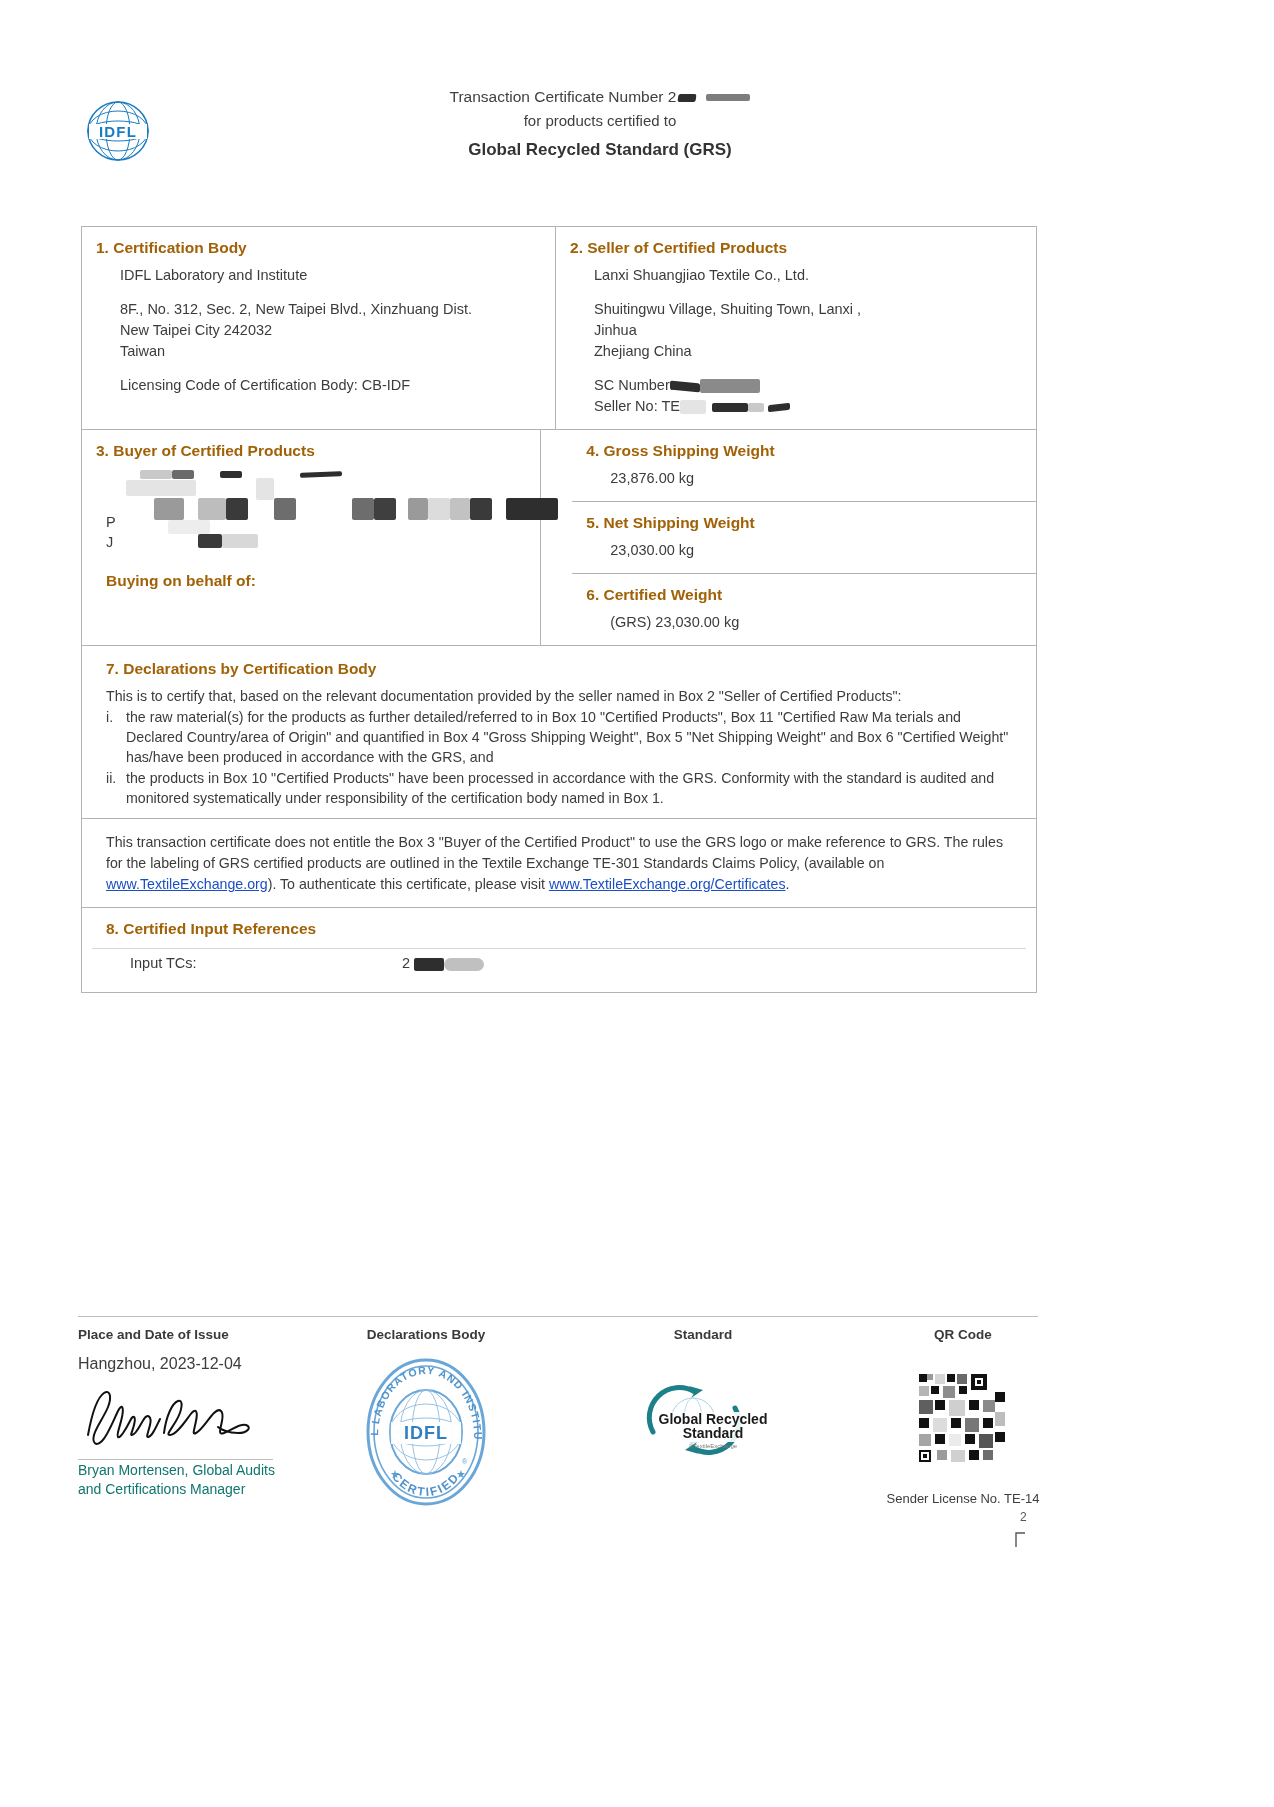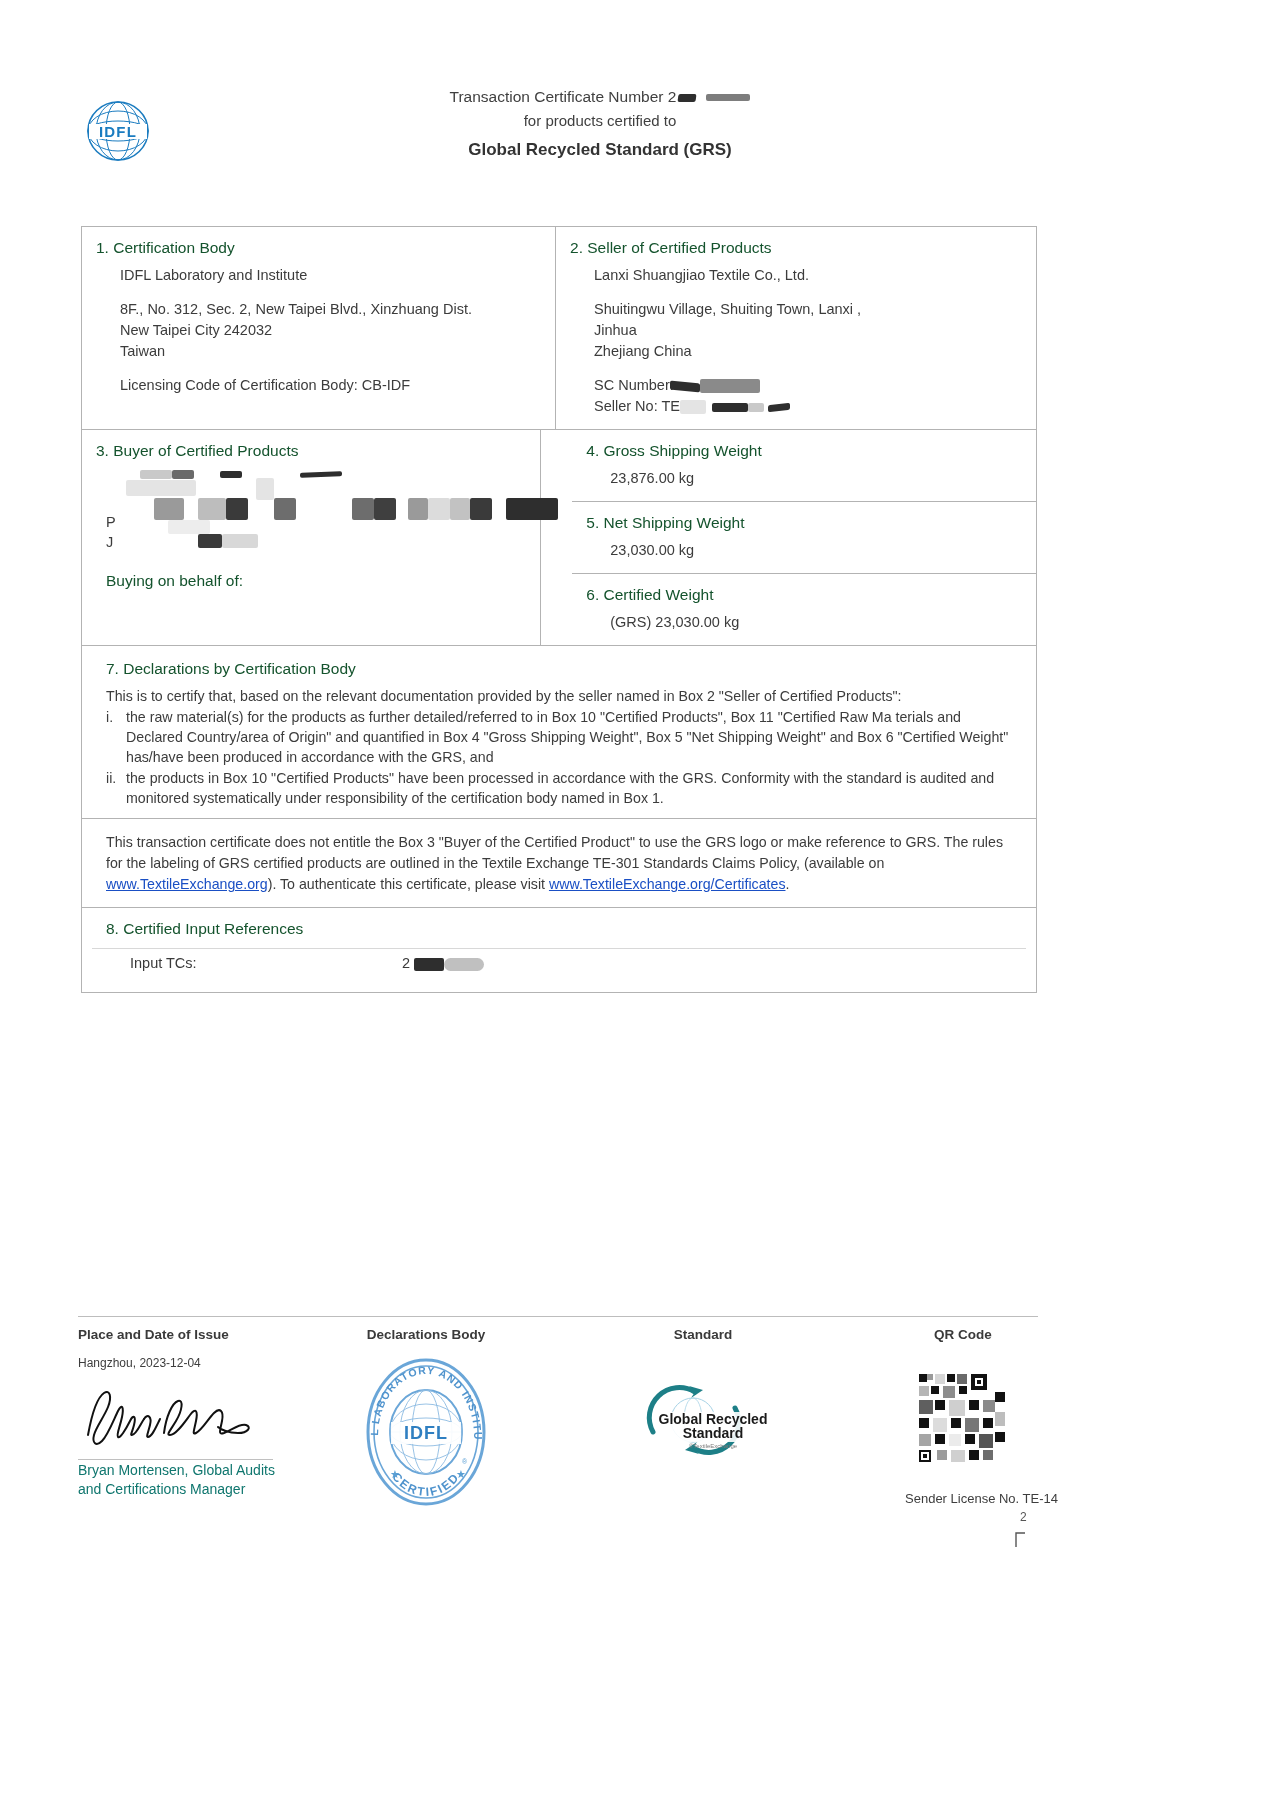--- a/index.html
+++ b/index.html
@@ -94,22 +94,22 @@
   .cell {
     padding: 10px 12px 12px 24px;
     font-size: 14.5px;
     line-height: 21px;
     color: #3c3c3c;
   }
   .col-l { width: 475px; border-right: 1px solid #b3b3b3; }
   .col-r { width: 481px; }
   .box-title {
     font-size: 15.5px;
-    font-weight: normal;
-    color: #14532d;
+    font-weight: bold;
+    color: #a16207;
     margin: 0 0 6px -10px;
     line-height: 22px;
   }
   .ind { margin-left: 14px; }
   .sep-h { border-top: 1px solid #b3b3b3; gap: 31px; }
 
   .box1 { min-height: 175px; }
   .box3 { min-height: 165px; position: relative; }
   .box4, .box5, .box6 { min-height: 57px; }
 
@@ -187,21 +187,21 @@
     font-weight: bold;
     color: #3a3a3a;
     line-height: 18px;
   }
   .fc-place  { left: 0px;   width: 230px; }
   .fc-body   { left: 228px; width: 240px; text-align: center; }
   .fc-std    { left: 500px; width: 250px; text-align: center; }
   .fc-qr     { left: 790px; width: 190px; text-align: center; }
 
   .issue-date {
-    font-size: 12px;
+    font-size: 16px;
     color: #3d3d3d;
     margin-top: 10px;
     line-height: 19px;
   }
   .sig-area { height: 80px; margin-top: 4px; position: relative; }
   .sig-line {
     width: 195px; height: 1px;
     background: #c0c0c0;
     margin-top: 2px;
   }
@@ -218,21 +218,21 @@
   .qr-box {
     width: 92px; height: 92px;
     position: relative;
     background: #fff;
   }
   .sender-lic {
     font-size: 13px;
     color: #3d3d3d;
     line-height: 18px;
     margin-top: 22px;
-    text-align: right;
+    text-align: center;
     width: 190px;
   }
   .page-num {
     position: absolute;
     left: 1020px; top: 1510px;
     font-size: 12px;
     color: #555;
   }
   .page-corner {
     position: absolute;

